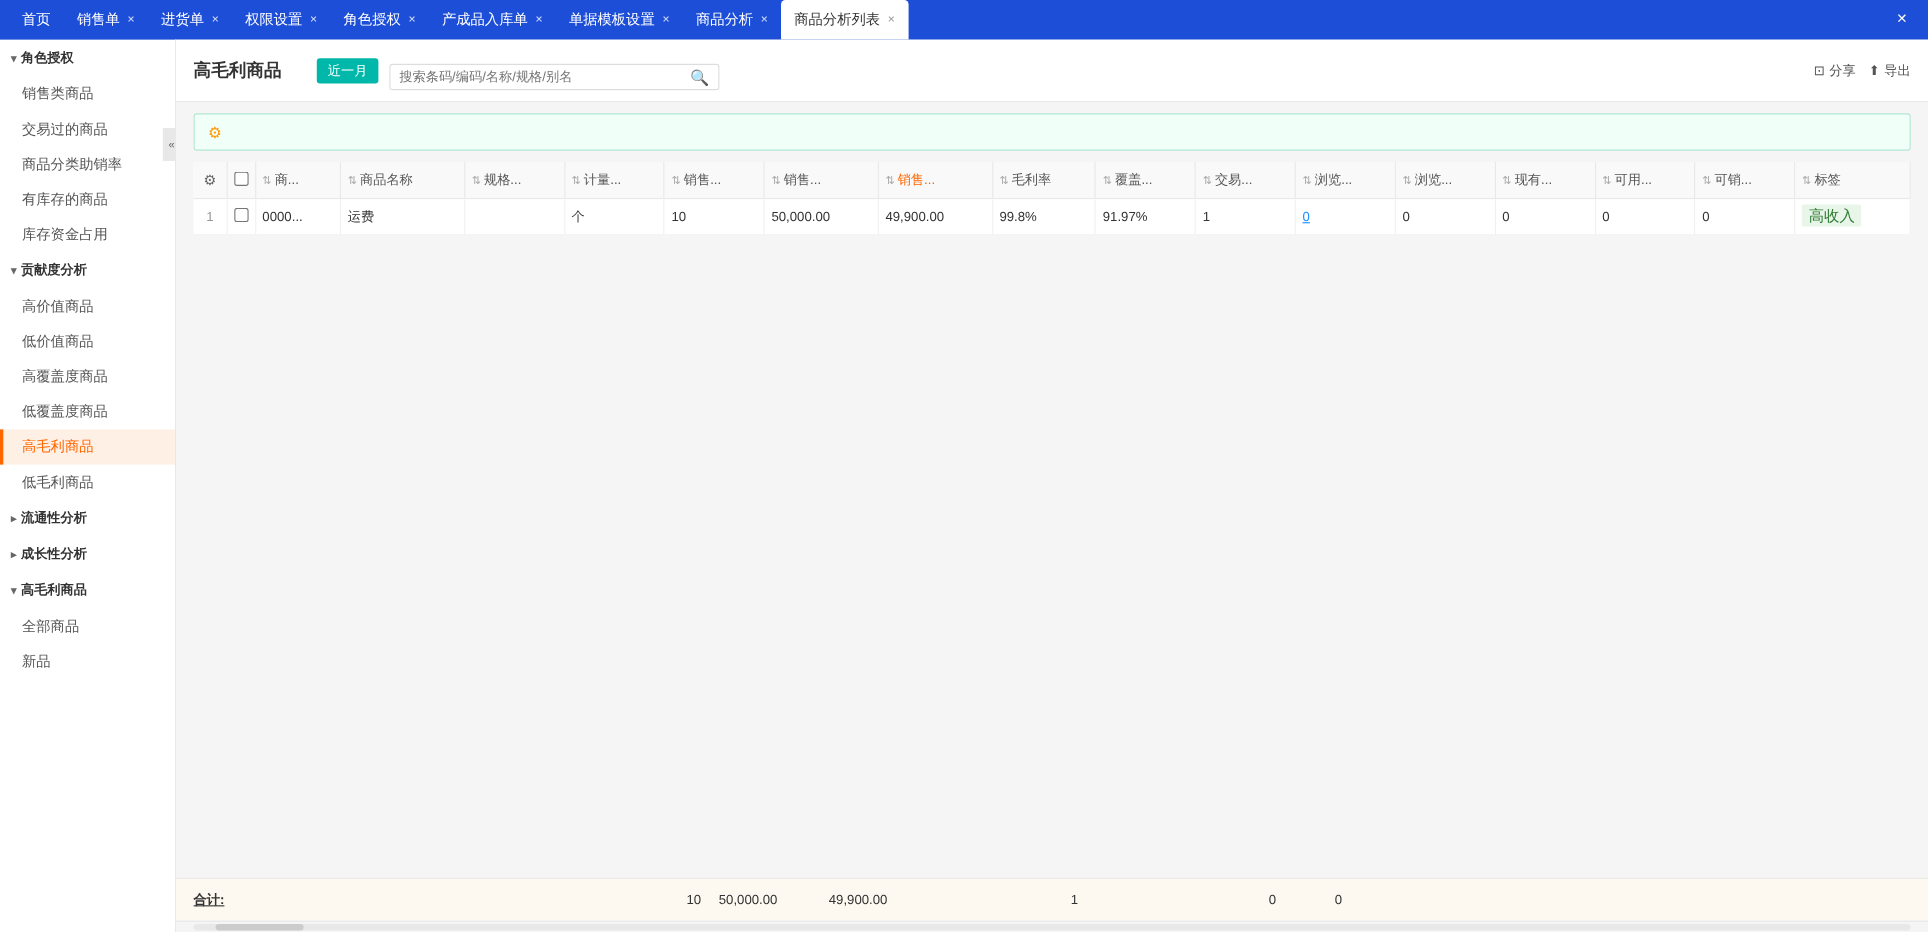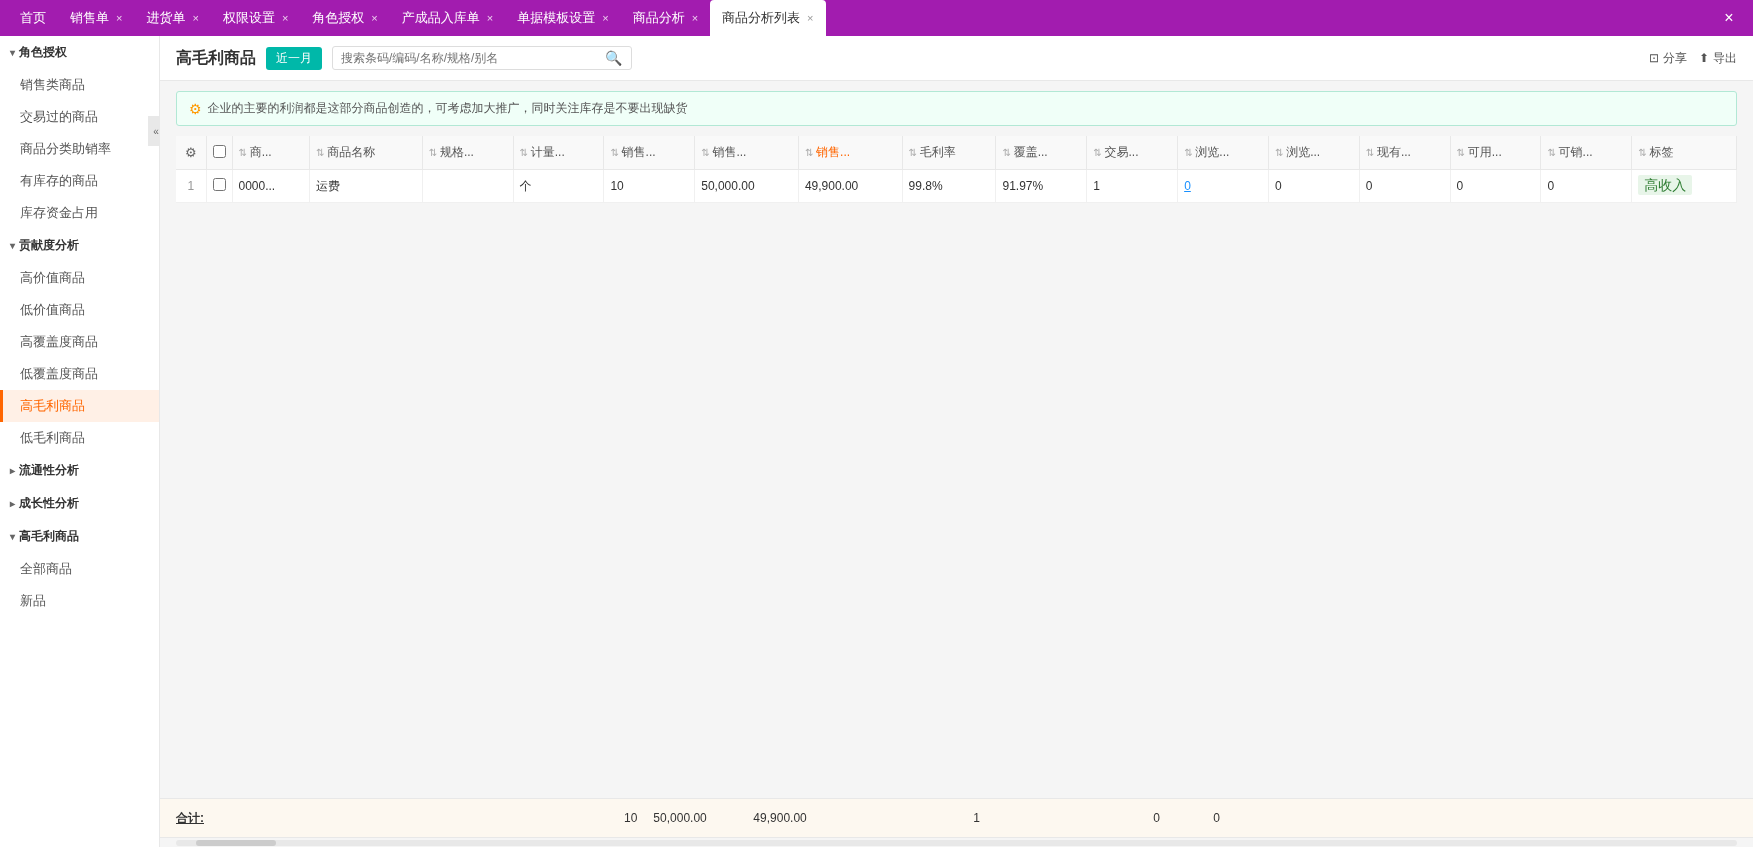--- a/index.html
+++ b/index.html
@@ -2,21 +2,21 @@
 <html><head>
   <meta charset="utf-8">
   <style>
     * { margin: 0; padding: 0; box-sizing: border-box; }
     body { font-family: 'Microsoft YaHei', Arial, sans-serif; font-size: 12px; background: #f5f5f5; width: 1753px; height: 847px; overflow: hidden; }
 
     
     .top-nav {
       display: flex;
       align-items: center;
-      background: #a21caf;
+      background: #1d4ed8;
       height: 36px;
       padding: 0 8px;
       color: white;
     }
     .top-nav .nav-item {
       padding: 0 12px;
       height: 36px;
       line-height: 36px;
       cursor: pointer;
       white-space: nowrap;
@@ -132,30 +132,32 @@
       color: #333;
     }
     .time-filter-btn {
       background: #00b8a9;
       color: white;
       border: none;
       border-radius: 3px;
       padding: 3px 10px;
       cursor: pointer;
       font-size: 12px;
+      margin-left: 22px;
     }
     .search-box {
       display: flex;
       align-items: center;
       border: 1px solid #ddd;
       border-radius: 3px;
       padding: 3px 8px;
       gap: 4px;
       flex: 1;
       max-width: 300px;
+      margin-top: 12px;
     }
     .search-box input {
       border: none;
       outline: none;
       font-size: 12px;
       width: 100%;
       color: #999;
     }
     .search-icon { color: #999; font-size: 14px; }
     .header-right {
@@ -433,21 +435,20 @@
         </div>
         <div class="action-btn">
           <span>⬆</span>
           <span>导出</span>
         </div>
       </div>
     </div>
 
     <div class="info-banner">
       <span class="info-icon">⚙</span>
-      <span>企业的主要的利润都是这部分商品创造的，可考虑加大推广，同时关注库存是不要出现缺货</span>
     </div>
 
     <div class="table-wrapper">
       <table>
         <thead>
           <tr>
             <th>
               <span class="settings-icon">⚙</span>
             </th>
             <th class="checkbox-col">

